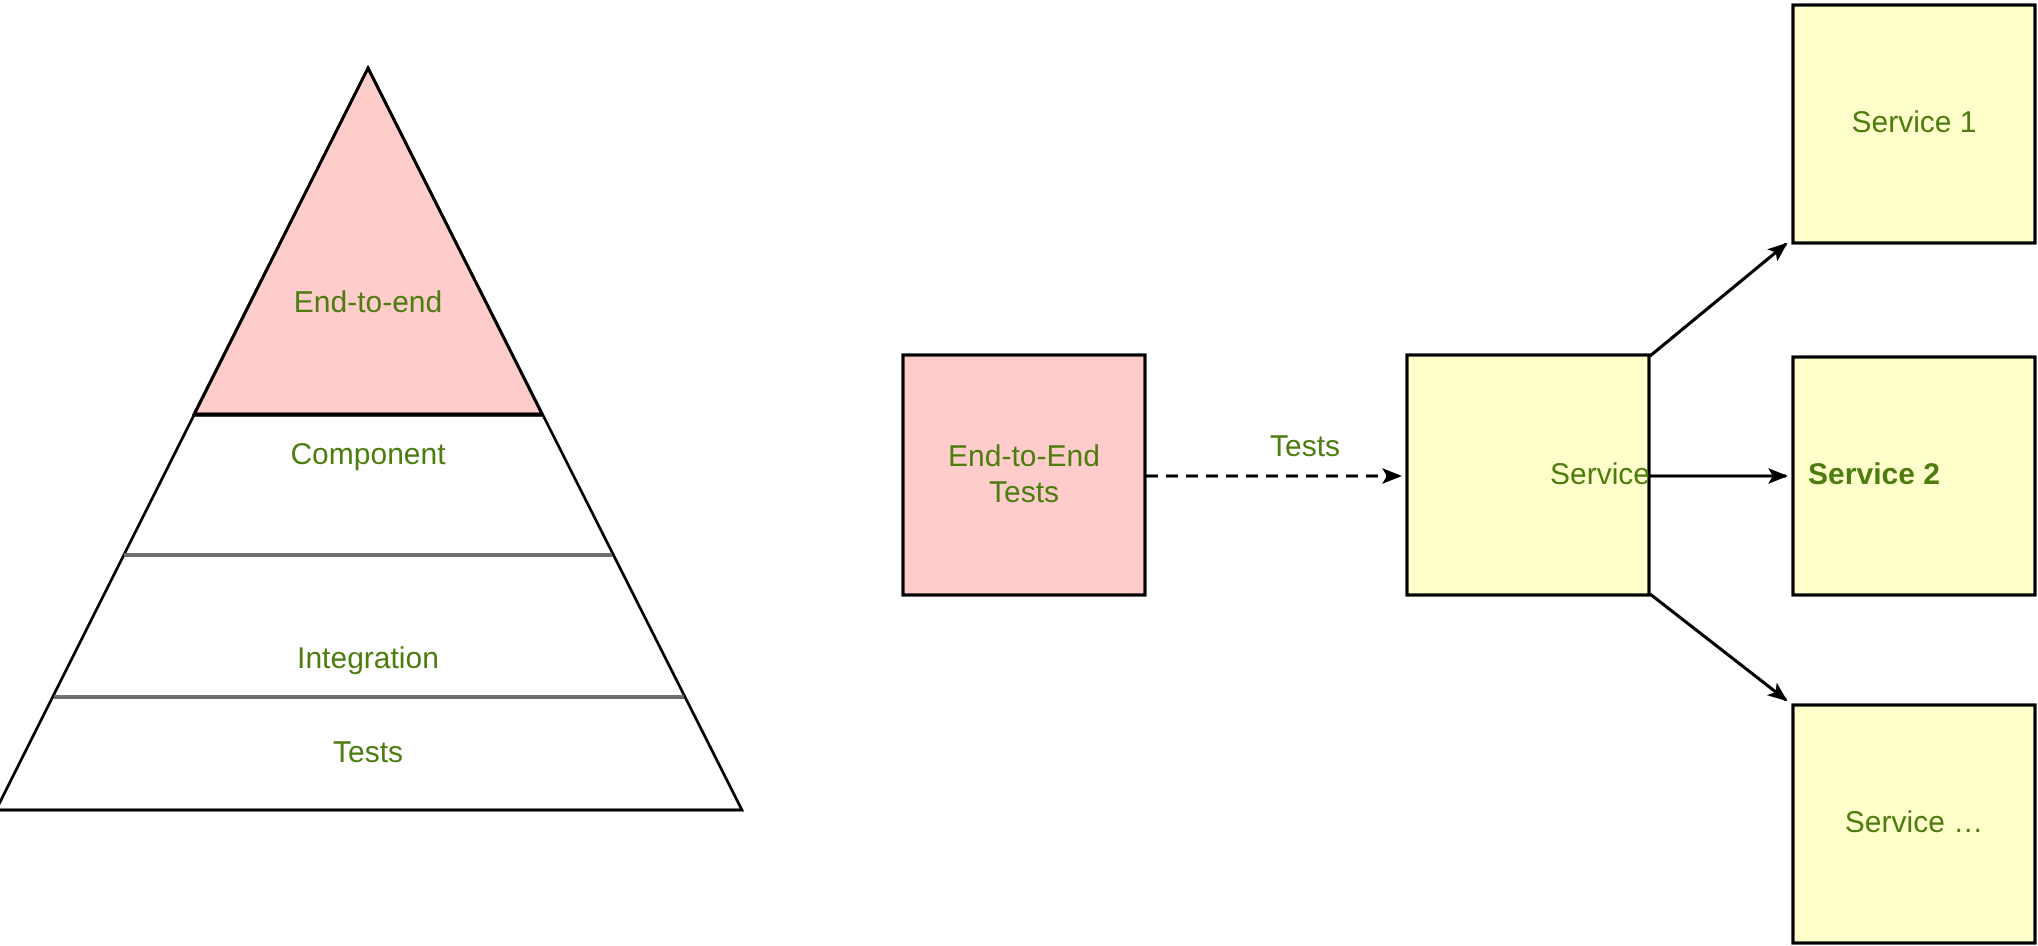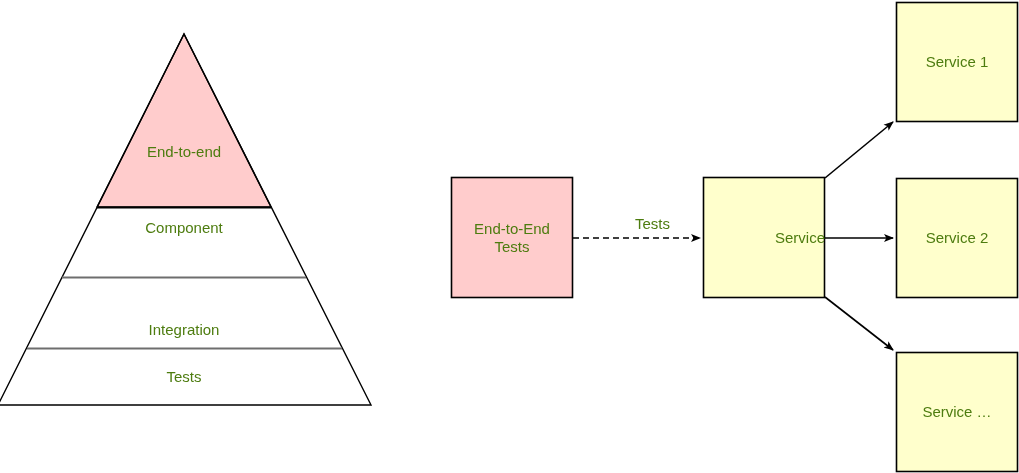--- a/index.html
+++ b/index.html
@@ -104,17 +104,17 @@
 
 <div class="lbl box-lbl" style="left:451px; top:177px; width:122px; height:121px; flex-direction:column;">
   <span>End-to-End</span>
   <span>Tests</span>
 </div>
 
 <div class="lbl box-lbl" style="left:703px; top:177px; width:122px; height:121px;margin-left:36px;">Service</div>
 
 <div class="lbl box-lbl" style="left:896px; top:2px; width:122px; height:120px;">Service 1</div>
 
-<div class="lbl box-lbl" style="left:896px; top:178px; width:122px; height:120px;">Service 2</div>
+<div class="lbl box-lbl" style="left:876px; top:178px; width:122px; height:120px;font-weight:bold;">Service 2</div>
 
 <div class="lbl box-lbl" style="left:896px; top:352px; width:122px; height:120px;">Service …</div>
 
 <div class="lbl" style="left:590px; top:215px; width:80px;text-align:right;">Tests</div>
 
 </body></html>

